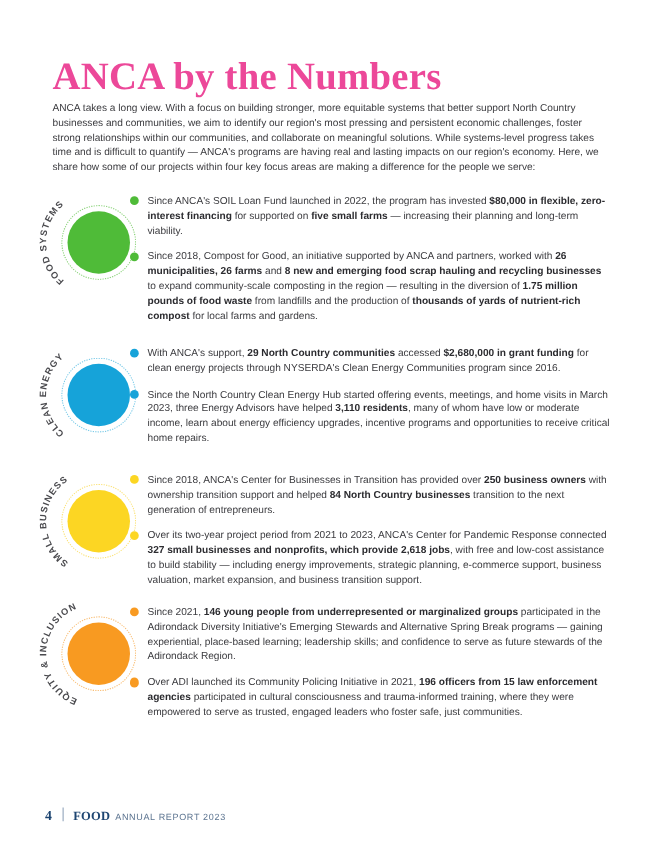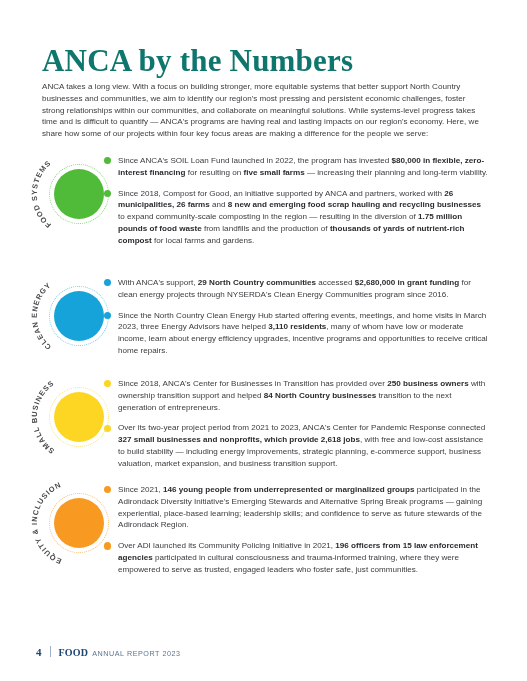--- a/index.html
+++ b/index.html
@@ -22,21 +22,21 @@
   }
 
   
   .page-title {
     position: absolute;
     left: 42px;
     top: 23px;
     font-family: "Liberation Serif", serif;
     font-size: 31px;
     line-height: 34px;
-    color: #0f766e;
+    color: #ec4899;
     letter-spacing: 0.2px;
     white-space: nowrap;
   }
   .intro {
     position: absolute;
     left: 42px;
     top: 73px;
     width: 443px;
     font-size: 8.1px;
     line-height: 11.7px;
@@ -183,21 +183,21 @@
         <div class="badge-ring ring-green"></div>
         <div class="badge-dot c-green"></div>
         <svg class="badge-arc" viewBox="0 0 84 84" width="84" height="84">
           <defs>
             <path id="arc-food-systems" d="M 58,76 A 39,39 0 1 1 58,8" fill="none"></path>
           </defs>
           <text><textPath xlink:href="#arc-food-systems" href="#arc-food-systems" startOffset="50%" text-anchor="middle">FOOD SYSTEMS</textPath></text>
         </svg>
       </div>
       <div class="bullets">
-        <div class="bullet"><span class="dot c-green"></span><span>Since ANCA's SOIL Loan Fund launched in 2022, the program has invested </span><b>$80,000 in flexible, zero-interest financing</b><span> for resulting on </span><b>five small farms</b><span> — increasing their planning and long-term viability.</span></div>
+        <div class="bullet"><span class="dot c-green"></span><span>Since ANCA's SOIL Loan Fund launched in 2022, the program has invested </span><b>$80,000 in flexible, zero-interest financing</b><span> for supported on </span><b>five small farms</b><span> — increasing their planning and long-term viability.</span></div>
         <div class="bullet"><span class="dot c-green"></span><span>Since 2018, Compost for Good, an initiative supported by ANCA and partners, worked with </span><b>26 municipalities, 26 farms</b><span> and </span><b>8 new and emerging food scrap hauling and recycling businesses</b><span> to expand community-scale composting in the region — resulting in the diversion of </span><b>1.75 million pounds of food waste</b><span> from landfills and the production of </span><b>thousands of yards of nutrient-rich compost</b><span> for local farms and gardens.</span></div>
       </div>
     </div>
   <div class="section sec-energy">
       <div class="badge-wrap">
         <div class="badge-ring ring-blue"></div>
         <div class="badge-dot c-blue"></div>
         <svg class="badge-arc" viewBox="0 0 84 84" width="84" height="84">
           <defs>
             <path id="arc-clean-energy" d="M 58,76 A 39,39 0 1 1 58,8" fill="none"></path>

